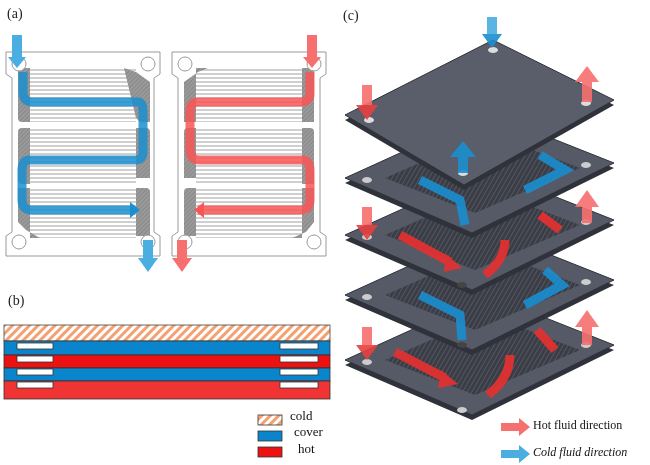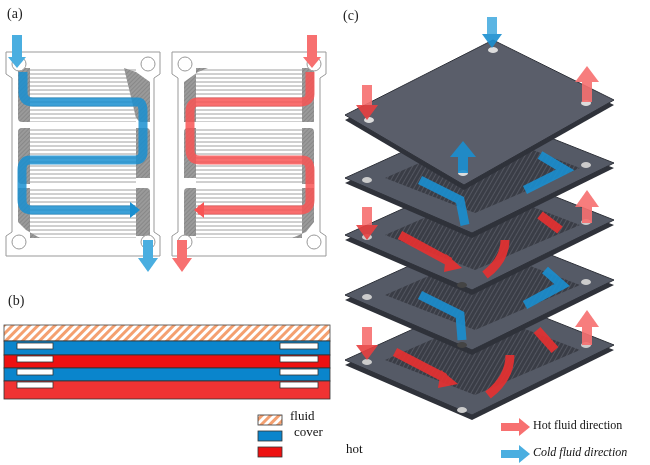--- a/index.html
+++ b/index.html
@@ -102,23 +102,23 @@
       <rect x="280" y="71" width="38" height="6"></rect>
     <rect x="17" y="84" width="36" height="6"></rect>
       <rect x="280" y="84" width="38" height="6"></rect>
     <rect x="17" y="97" width="36" height="6"></rect>
       <rect x="280" y="97" width="38" height="6"></rect>
   </g>
   <rect x="258" y="130" width="24" height="10" fill="url(#coverHatch)" stroke="#333" stroke-width="0.8"></rect>
   <rect x="258" y="146" width="24" height="10" fill="#0a85cc" stroke="#333" stroke-width="0.8"></rect>
   <rect x="258" y="162" width="24" height="10" fill="#ee1111" stroke="#333" stroke-width="0.8"></rect>
 </svg>
-<div class="leg-text" style="left:290px;top:408px;">fluid</div>
+<div class="leg-text" style="left:290px;top:408px;">cold</div>
 <div class="leg-text" style="left:294px;top:424px;">cover</div>
-<div class="leg-text" style="left:298px;top:441px;margin-left:48px;">hot</div>
+<div class="leg-text" style="left:298px;top:441px;">hot</div>
 
 <svg width="650" height="465" viewBox="0 0 650 465">
   <defs>
     <pattern id="channels" width="4" height="4" patternUnits="userSpaceOnUse" patternTransform="rotate(30)">
       <rect width="4" height="4" fill="#3a3d46"></rect>
       <line x1="0" y1="0" x2="0" y2="4" stroke="#6b6f7a" stroke-width="1"></line>
     </pattern>
   </defs>
 
   <g>

